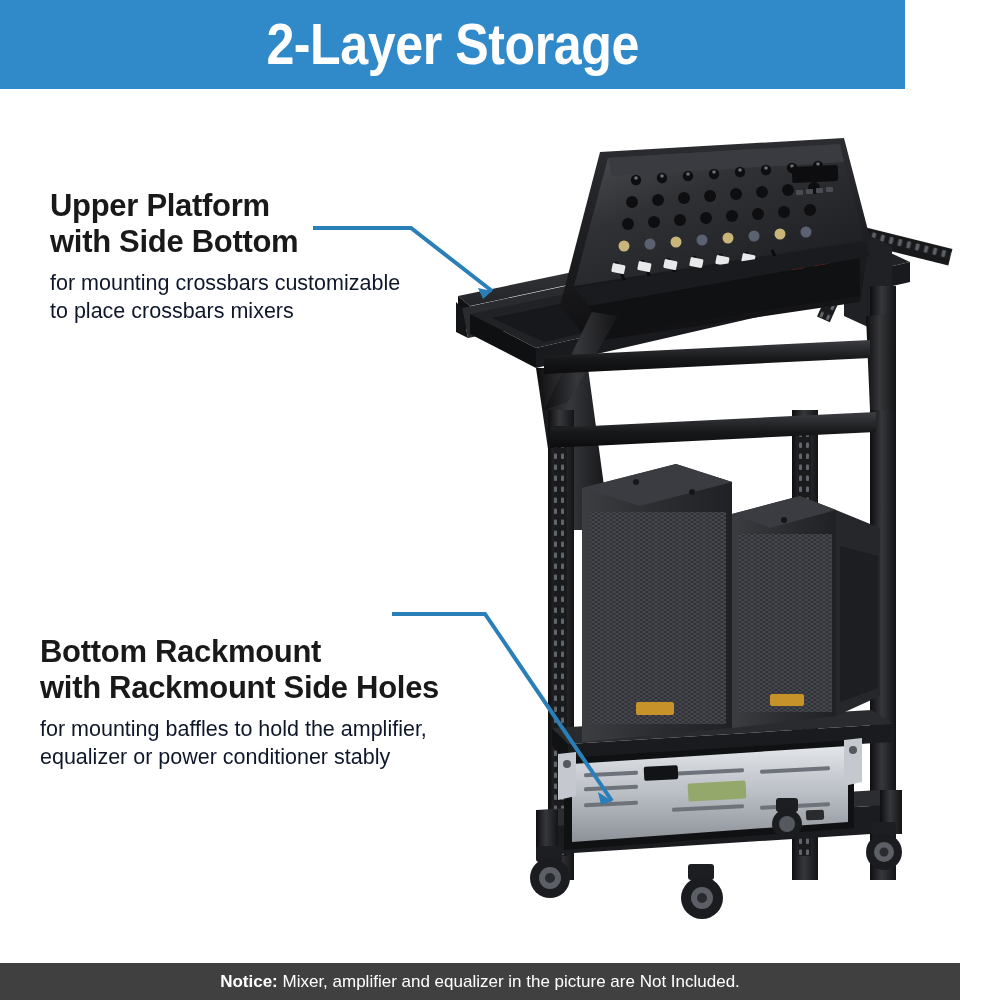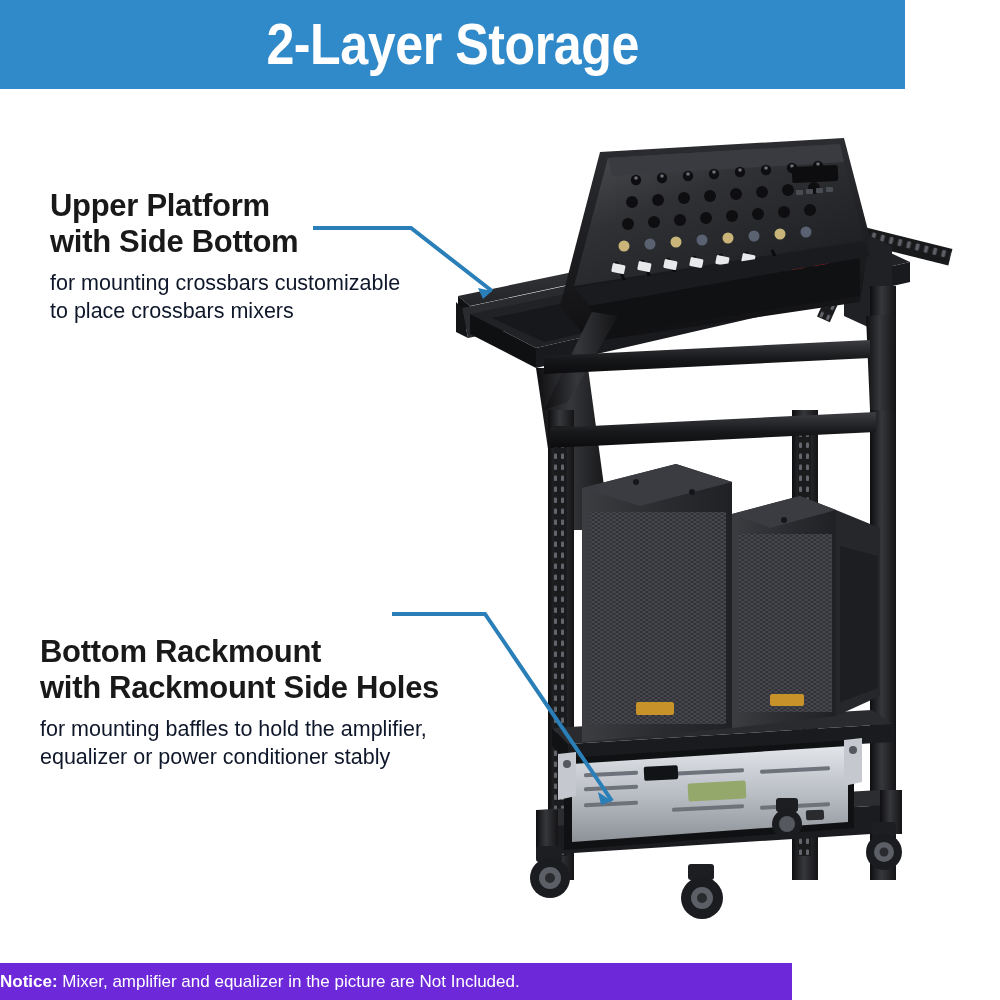--- a/index.html
+++ b/index.html
@@ -50,23 +50,23 @@
     white-space:nowrap;
   }
   #callout-upper{top:188px;margin-left:10px;}
   #callout-bottom{top:595px;margin-top:39px;}
 
   
   .leaders{position:absolute;left:0;top:0;width:1000px;height:1000px;pointer-events:none;}
 
   
   .footer{
-    position:absolute;left:0;bottom:0;width:792px;height:37px;
-    background:#6d28d9;
-    display:flex;align-items:center;justify-content:flex-start;
+    position:absolute;left:0;bottom:0;width:960px;height:37px;
+    background:#404040;
+    display:flex;align-items:center;justify-content:center;
   }
   .footer-text{
     color:#ffffff;font-size:17px;font-weight:400;white-space:nowrap;
   }
   .footer-text b{font-weight:700;}
 
   
   .product{
     position:absolute;left:440px;top:110px;width:560px;height:840px;
   }

